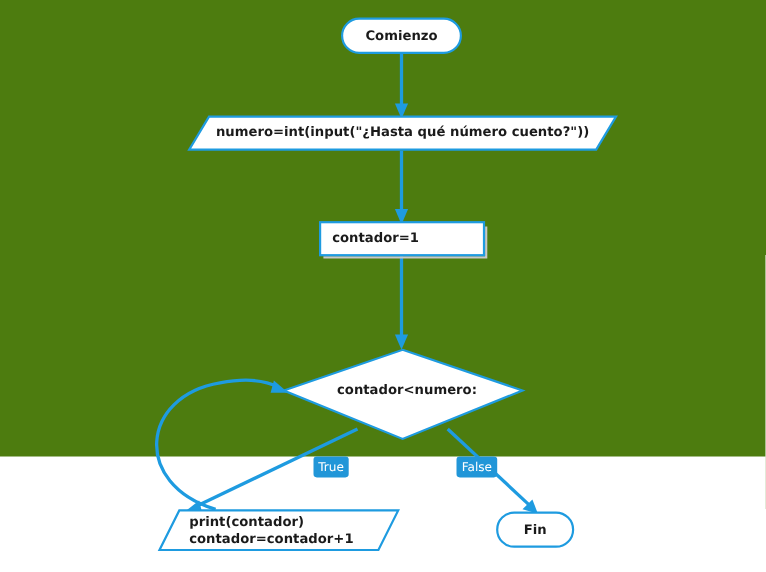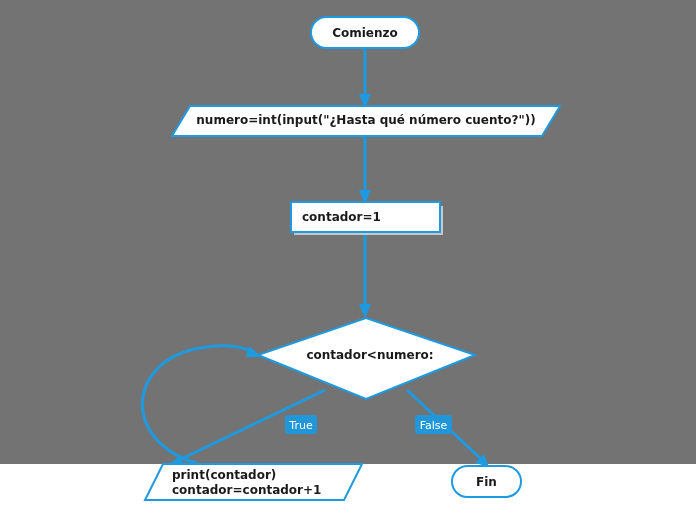--- a/index.html
+++ b/index.html
@@ -9,22 +9,22 @@
   }
   body {
     width: 696px;
     height: 520px;
     font-family: "DejaVu Sans", sans-serif;
     overflow: hidden;
   }
   #flowchart-canvas {
     position: relative;
     width: 696px;
-    height: 464px;
-    background: #737373;
+    height: 415px;
+    background: #4d7c0f;
   }
   svg.diagram {
     position: absolute;
     top: 0;
     left: 0;
     width: 696px;
     height: 520px;
   }
   .shape-stroke {
     fill: #ffffff;

